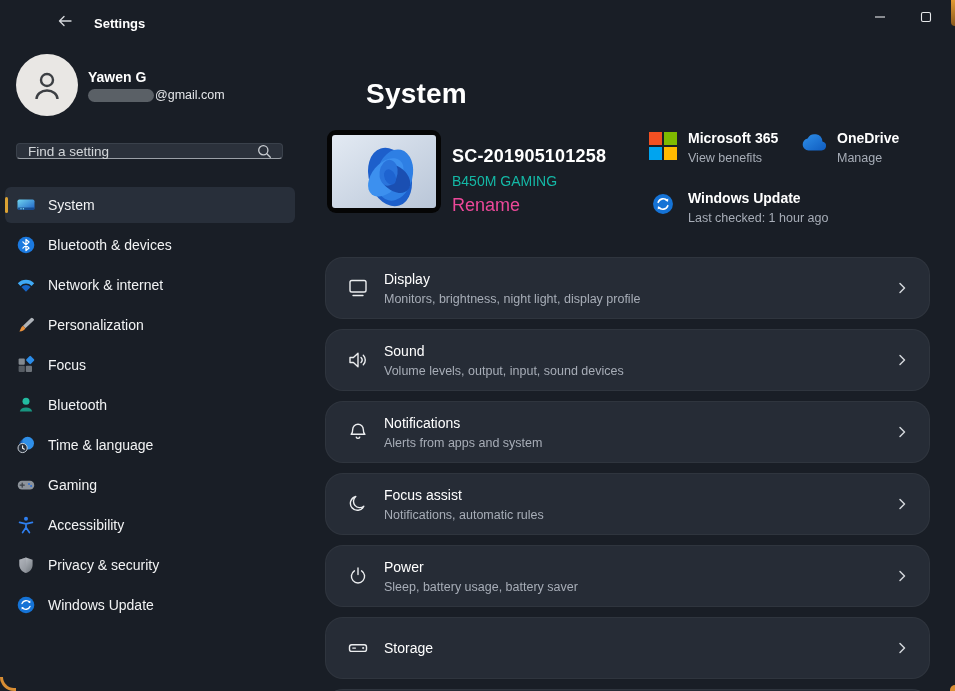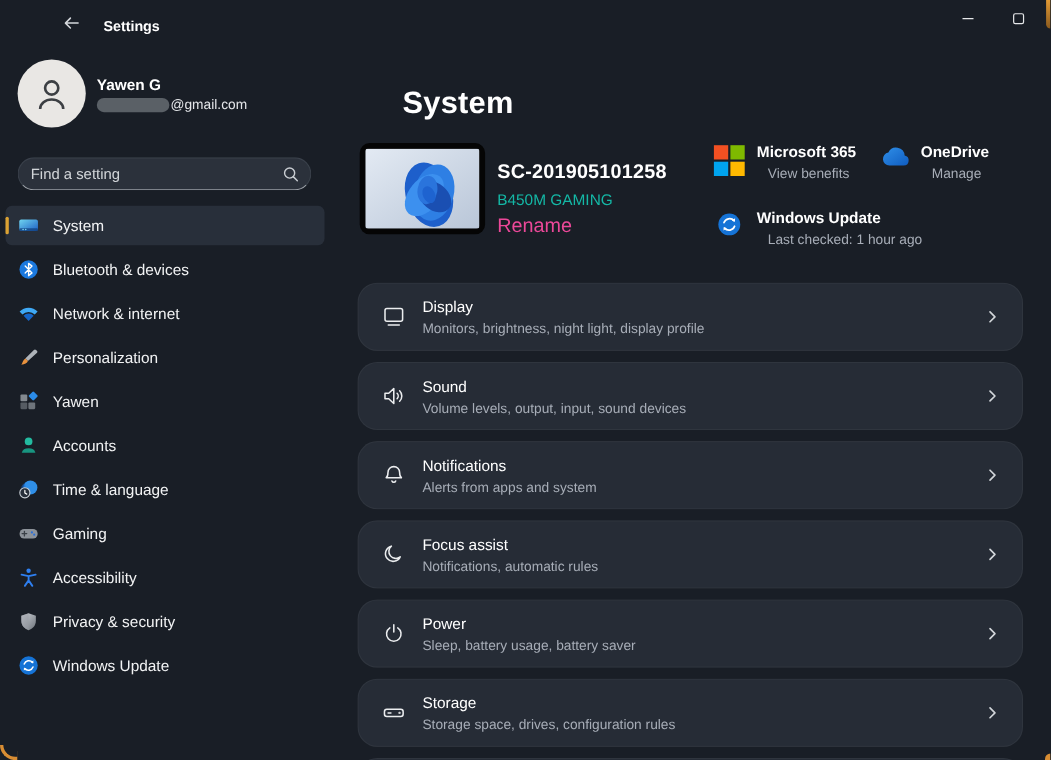--- a/index.html
+++ b/index.html
@@ -25,23 +25,23 @@
   
   .sidebar { position:absolute; left:0; top:40px; width:300px; bottom:18px; }
   .user-block { position:absolute; left:16px; top:14px; display:flex; align-items:center; cursor:pointer; }
   .avatar { width:62px; height:62px; border-radius:50%; background:#E9E7E4;
     display:flex; align-items:center; justify-content:center; }
   .user-text { margin-left:10px; }
   .user-name { font-size:14px; font-weight:700; line-height:18px; }
   .user-email { display:flex; align-items:center; font-size:12.5px; color:#E4E6E9; margin-top:2px; }
   .redacted { width:66px; height:13px; border-radius:7px; background:#62676E; opacity:.9; margin-right:1px; }
 
-  .searchbox { position:absolute; left:16px; top:103px; width:267px; height:30px;
+  .searchbox { position:absolute; left:16px; top:103px; width:267px; height:16px;
     background:#2B313B; border:1px solid #3A414B; border-bottom:1px solid #9BA0A7;
-    border-radius:15px; display:flex; align-items:center; }
+    border-radius:4px; display:flex; align-items:center; }
   .searchbox input { flex:1; background:transparent; border:none; outline:none;
     color:#E9EBED; font-size:13.5px; padding:0 8px 0 11px; font-family:inherit; }
   .searchbox input::placeholder { color:#E0E3E6; opacity:.92; }
   .search-glyph { margin-right:10px; }
 
   .nav { position:absolute; left:5px; right:5px; top:147px; }
   .nav-item { position:relative; height:36px; margin-bottom:4px; border-radius:6px;
     display:flex; align-items:center; cursor:pointer; }
   .nav-item.selected { background:#282F3A; }
   .nav-item.selected::before { content:""; position:absolute; left:0; top:10px; width:3px; height:16px;
@@ -59,21 +59,21 @@
 
   .device-info { position:absolute; left:127px; top:106px; }
   .device-name { font-size:18px; font-weight:700; letter-spacing:.2px; }
   .device-model { font-size:14px; color:#14b8a6; margin-top:6px; }
   .rename-link { font-size:18px; color:#ec4899; margin-top:6px; cursor:pointer; display:inline-block; }
 
   .quick { position:absolute; display:flex; align-items:flex-start; cursor:pointer; }
   .quick .q-ico { width:30px; display:flex; justify-content:center; margin-top:2px; }
   .quick .q-text { margin-left:10px; }
   .q-title { font-size:14px; font-weight:700; line-height:17px; }
-  .q-sub { font-size:12.5px; color:#A7ADB7; margin-top:4px;margin-left:10px; }
+  .q-sub { font-size:12.5px; color:#A7ADB7; margin-top:4px; }
   .ms-logo { display:grid; grid-template-columns:13px 13px; grid-template-rows:13px 13px; gap:2px; }
   .ms-logo span { display:block; }
 
   .cards { position:absolute; left:0; top:217px; width:605px; }
   .card { height:62px; margin-bottom:10px; background:#262C36; border:1px solid rgba(255,255,255,.045);
     border-radius:18px; display:flex; align-items:center; cursor:pointer; }
   .card-ico { width:24px; height:24px; margin-left:20px; flex:0 0 auto; }
   .card-text { margin-left:14px; }
   .card-title { font-size:14px; color:#FFF; line-height:17px; }
   .card-sub { font-size:12.5px; color:#A7ADB7; margin-top:4px; }
@@ -221,31 +221,31 @@
 
     <div class="nav-item">
       <span class="nav-ico">
         <svg viewBox="0 0 20 20" width="20" height="20">
             <rect x="2.6" y="3.6" width="6.2" height="6.2" rx="1" fill="#83898F"></rect>
             <rect x="2.6" y="10.8" width="6.2" height="6.2" rx="1" fill="#565C63"></rect>
             <rect x="9.8" y="10.8" width="6.2" height="6.2" rx="1" fill="#6E747B"></rect>
             <rect x="11" y="1.8" width="6.4" height="6.4" rx="1.1" transform="rotate(45 14.2 5)" fill="#2B8CE8"></rect>
           </svg>
       </span>
-      <span class="nav-label">Yawen</span>
+      <span class="nav-label">Focus</span>
     </div>
 
     <div class="nav-item">
       <span class="nav-ico">
         <svg viewBox="0 0 20 20" width="20" height="20">
             <circle cx="10" cy="6.3" r="3.5" fill="#23BBA0"></circle>
             <path d="M3.8 16.6 a6.3 4.9 0 0 1 12.4 0 Z" fill="#189580"></path>
           </svg>
       </span>
-      <span class="nav-label">Accounts</span>
+      <span class="nav-label">Bluetooth</span>
     </div>
 
     <div class="nav-item">
       <span class="nav-ico">
         <svg viewBox="0 0 20 20" width="20" height="20">
             <circle cx="11.6" cy="8.2" r="6.4" fill="#2F8FE8"></circle>
             <path d="M6.4 4.2 a6.4 6.4 0 0 0 3 11.9" fill="#1565C8" opacity=".55"></path>
             <circle cx="6.6" cy="13" r="4.6" fill="#272F3A" stroke="#C9CFD6" stroke-width="1"></circle>
             <path d="M6.6 10.8 v2.4 l1.7 1" stroke="#fff" stroke-width="1.1" fill="none" stroke-linecap="round"></path>
           </svg>
@@ -465,21 +465,20 @@
     <div class="card">
       <span class="card-ico">
         <svg viewBox="0 0 24 24" width="24" height="24" fill="none" stroke="#EBEDEF" stroke-width="1.4" stroke-linecap="round">
             <rect x="3.5" y="8.8" width="17" height="6.6" rx="2.2"></rect>
             <path d="M6.8 12.1 h2.6"></path>
             <circle cx="17.2" cy="12.1" r=".35" fill="#EBEDEF"></circle>
           </svg>
       </span>
       <div class="card-text">
         <div class="card-title">Storage</div>
-        <div class="card-sub">Storage space, drives, configuration rules</div>
       </div>
       <span class="card-chev">
         <svg width="14" height="14" viewBox="0 0 14 14">
             <path d="M5 2.5 l4.5 4.5 -4.5 4.5" stroke="#D2D6DA" stroke-width="1.5" fill="none" stroke-linecap="round" stroke-linejoin="round"></path>
           </svg>
       </span>
     </div>
 
     <div class="card partial"></div>
   </div>

